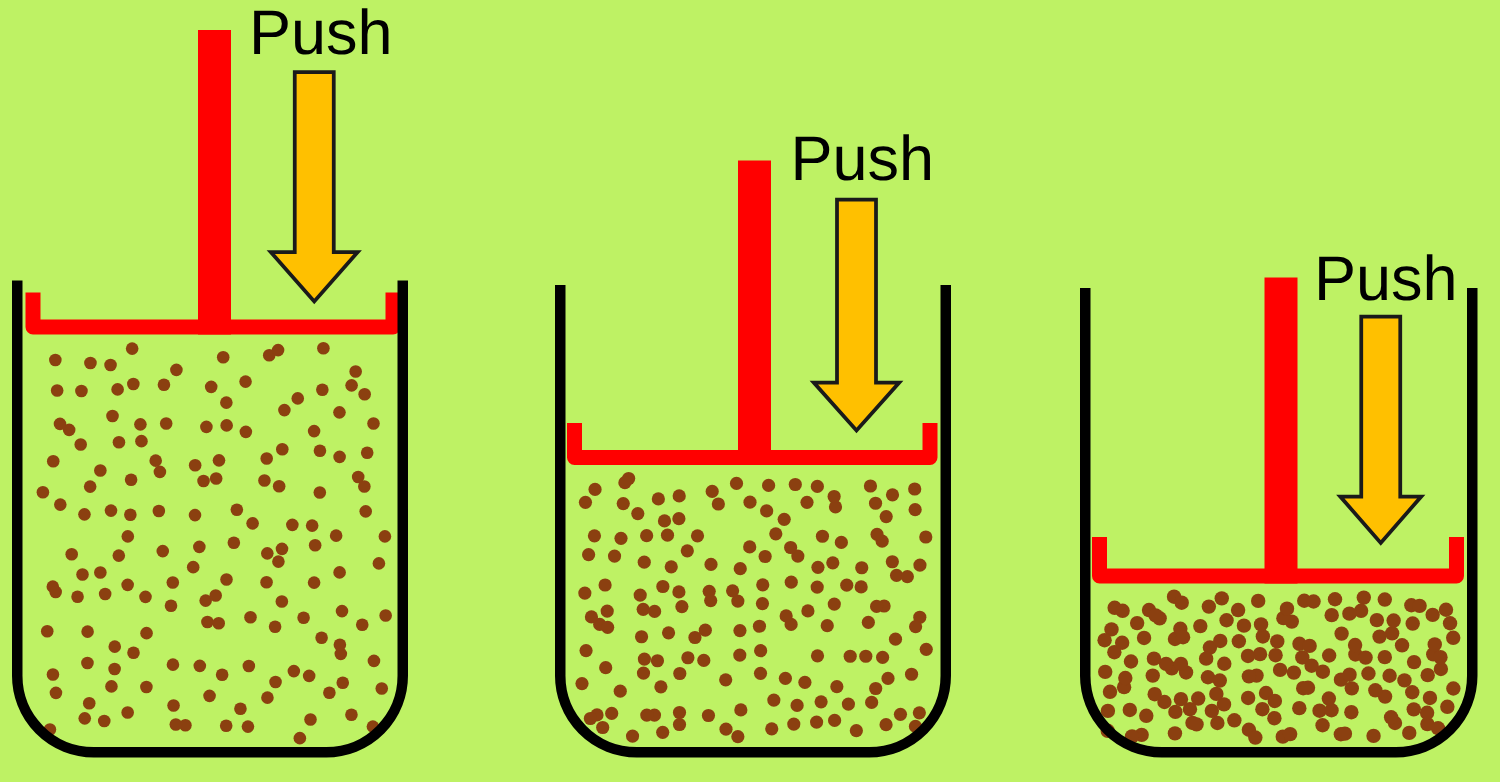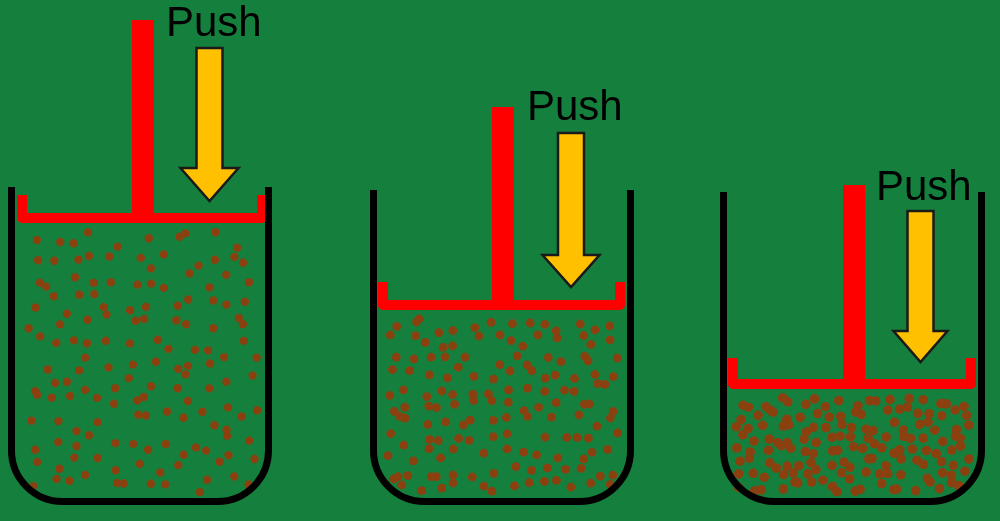--- a/index.html
+++ b/index.html
@@ -4,21 +4,21 @@
 <style>
   html, body {
     margin: 0;
     padding: 0;
     background: #FFFFFF;
   }
   .stage {
     position: relative;
     width: 1000px;
     height: 521px;
-    background: #15803d;
+    background: #bef264;
     overflow: hidden;
     text-align: center;
   }
   svg { display: block; }
   .push-label {
     font-family: "Liberation Sans", sans-serif;
     font-size: 42px;
     font-weight: 400;
     fill: #000000;
   }

